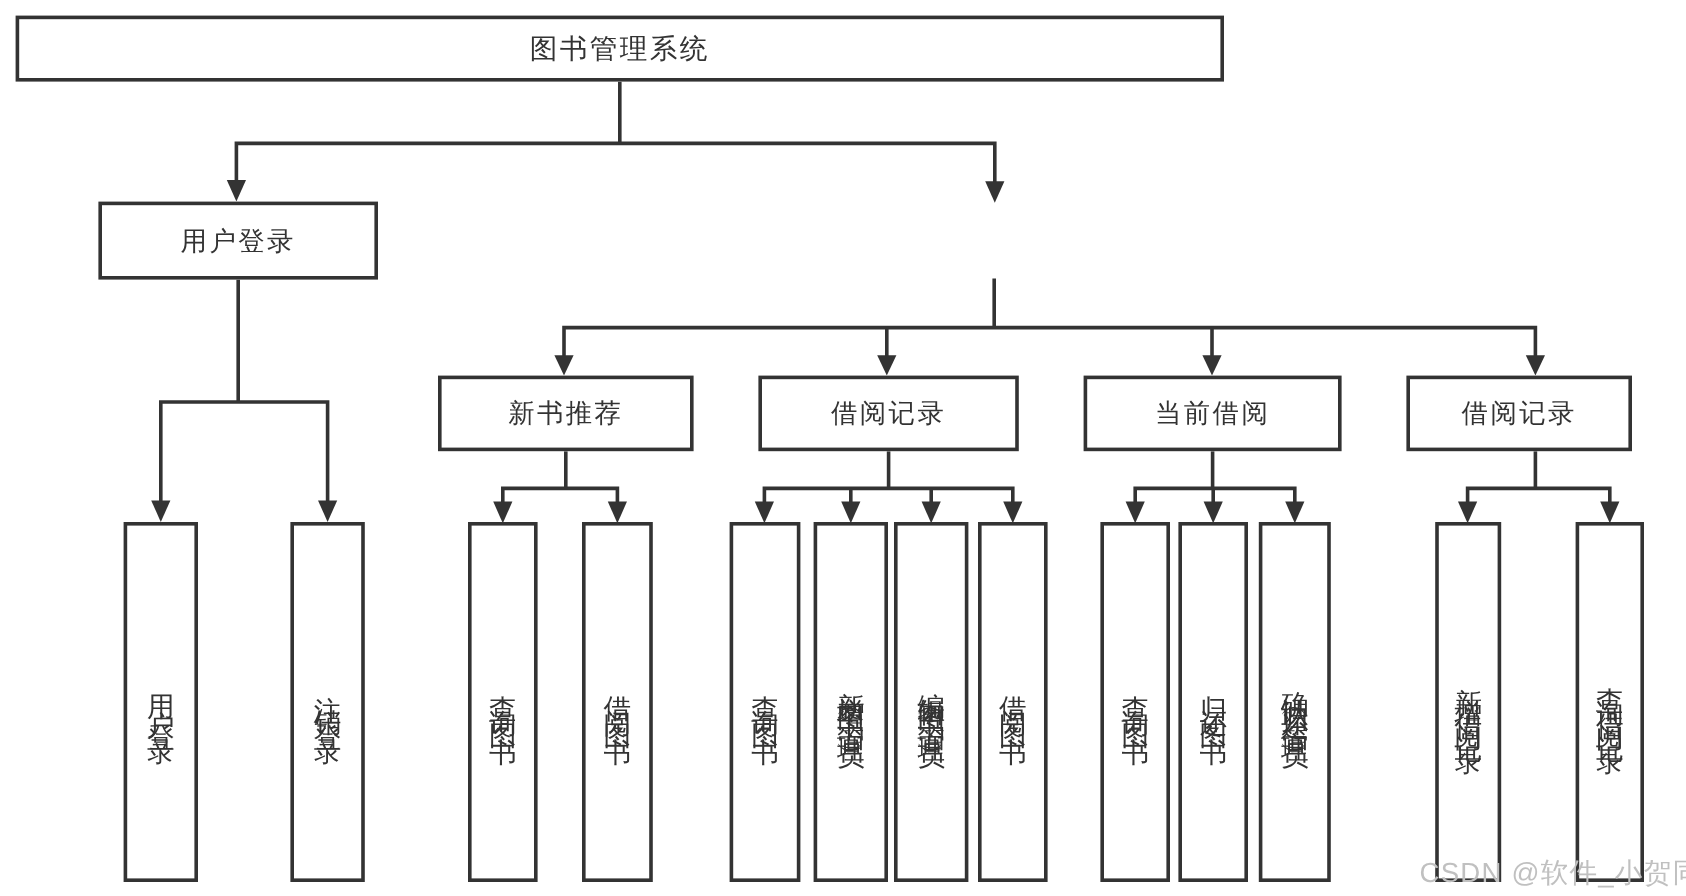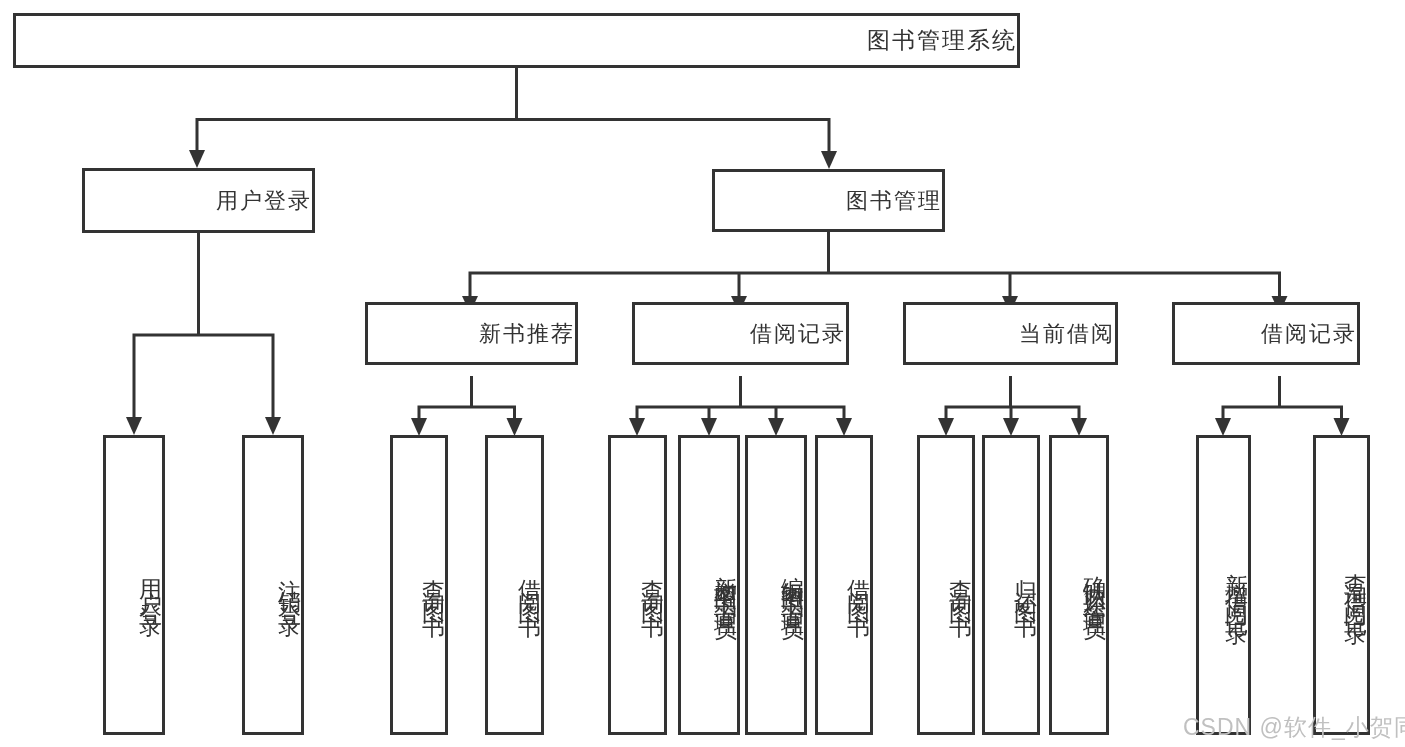--- a/index.html
+++ b/index.html
@@ -13,30 +13,30 @@
     overflow: hidden;
   }
   svg.wires { position: absolute; left: 0; top: 0; width: 1405px; height: 747px; }
   .box {
     position: absolute;
     box-sizing: border-box;
     background: #ffffff;
     border: 3px solid #333333;
     display: flex;
     align-items: center;
-    justify-content: flex-end;
+    justify-content: center;
     font-size: 22px;
     letter-spacing: 2px;
     color: #333333;
     white-space: nowrap;
   }
   .root  { left: 13px;  top: 13px;  width: 1007px; height: 55px; font-size: 23px; }
   .lv2a  { left: 82px;  top: 168px; width: 233px;  height: 65px; }
   .lv2b  { left: 712px; top: 169px; width: 233px;  height: 63px; }
-  .lv3   { top: 302px; height: 63px; }
+  .lv3   { top: 313px; height: 63px; }
   .lv3a  { left: 365px;  width: 213px; }
   .lv3b  { left: 632px;  width: 217px; }
   .lv3c  { left: 903px;  width: 215px; }
   .lv3d  { left: 1172px; width: 188px; }
   .leaf  {
     top: 435px; height: 300px;
     letter-spacing: 0;
   }
   .vtext {
     writing-mode: vertical-rl;
@@ -138,23 +138,20 @@
     </g>
   </svg>
 
   <div class="box root">
     <span>图书管理系统</span>
   </div>
 
   <div class="box lv2a">
     <span>用户登录</span>
   </div>
-  <div class="box lv2b">
-    <span>图书管理</span>
-  </div>
 
   <div class="box lv3 lv3a">
     <span>新书推荐</span>
   </div>
   <div class="box lv3 lv3b">
     <span>借阅记录</span>
   </div>
   <div class="box lv3 lv3c">
     <span>当前借阅</span>
   </div>

